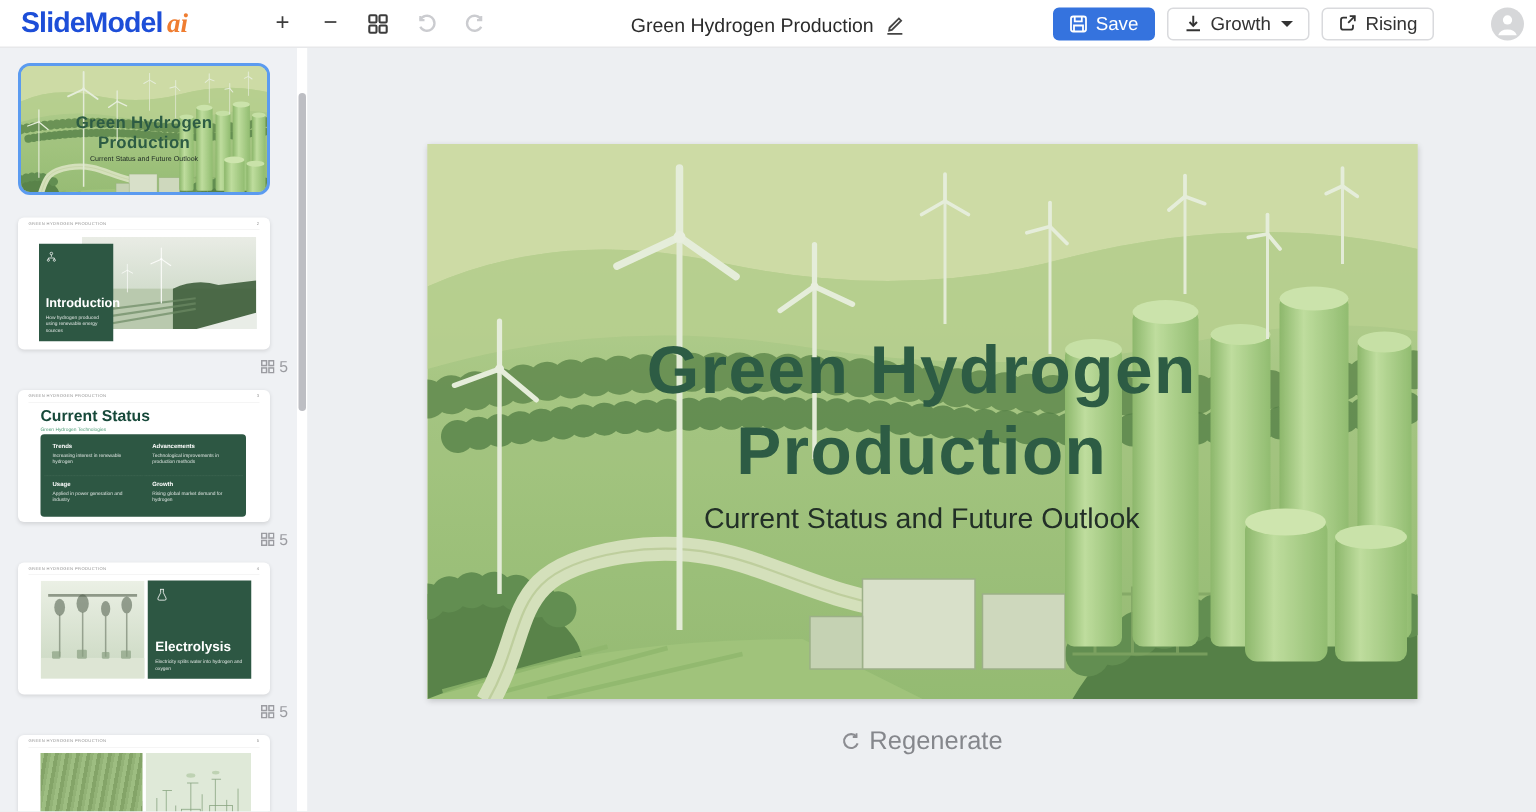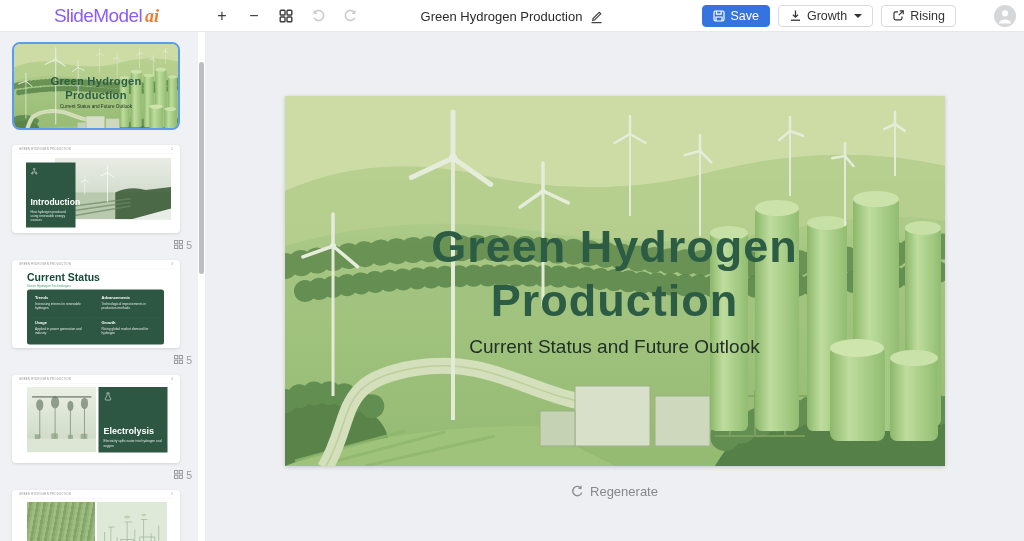--- a/index.html
+++ b/index.html
@@ -3,21 +3,21 @@
 <meta charset="utf-8">
 <style>
   * { margin:0; padding:0; box-sizing:border-box; }
   html,body { width:1024px; height:541px; overflow:hidden;
     font-family:"Liberation Sans","DejaVu Sans",sans-serif; background:#edeff2; }
 
   
   .topbar { position:relative; height:32px; background:#fff; border-bottom:1px solid #e7e8ea;
     display:flex; align-items:center; padding:0 8px 0 14px; z-index:5; }
   .logo { display:flex; align-items:baseline; cursor:pointer; }
-  .logo-main { font-size:19px; font-weight:normal; color:#8b5cf6; letter-spacing:-0.6px;margin-left:40px; }
+  .logo-main { font-size:19px; font-weight:bold; color:#1d4ed8; letter-spacing:-0.6px; }
   .logo-ai { font-family:"Liberation Serif","DejaVu Serif",serif; font-style:italic; font-weight:bold;
     font-size:18px; color:#ef7d31; margin-left:3px; }
   .zoomgrp { display:flex; align-items:center; margin-left:50px; gap:6px; }
   .tb-btn { width:26px; height:26px; display:flex; align-items:center; justify-content:center;
     border-radius:4px; cursor:pointer; color:#3c3c3c; font-size:16px; line-height:1; }
   .tb-btn.dim svg { opacity:.95; }
   .doc-title { position:absolute; left:50%; top:0; height:32px; transform:translateX(-50%);
     display:flex; align-items:center; gap:7px; font-size:13px; color:#2b2b2b; white-space:nowrap; }
   .actions { margin-left:auto; display:flex; align-items:center; }
   .btn { height:22px; display:flex; align-items:center; gap:5px; padding:0 10px;
@@ -84,21 +84,21 @@
   .slide-stage { width:660px; height:370px; margin:64px auto 0; position:relative;
     box-shadow:0 1px 4px rgba(0,0,0,.18); background:#cfe0b0; cursor:pointer; }
   .slide-inner { position:relative; width:660px; height:370px; transform-origin:0 0; }
   .art { position:absolute; inset:0; width:100%; height:100%; display:block; }
   .slide-title { position:absolute; left:0; right:0; top:124px; text-align:center;
     font-size:45px; font-weight:bold; color:#2d5c44; line-height:54px; letter-spacing:1px; }
   .slide-sub { position:absolute; left:0; right:0; top:240px; text-align:center;
     font-size:19px; color:#222f27; }
 
   .regen { position:absolute; left:0; right:0; top:448px; display:flex; justify-content:center; }
-  .regen-btn { display:flex; align-items:center; gap:6px; color:#85878c; font-size:13px;
+  .regen-btn { display:flex; align-items:center; gap:6px; color:#85878c; font-size:17px;
     cursor:pointer; padding:4px 8px; }
 
   
   .sb-track { position:absolute; top:0; right:0; width:7px; height:100%; background:#fff; }
   .sb-thumb { position:absolute; top:30px; right:1px; width:5px; height:212px;
     background:#bdbec3; border-radius:3px; cursor:grab; }
 
   svg { display:block; }
 </style>
 </head>

